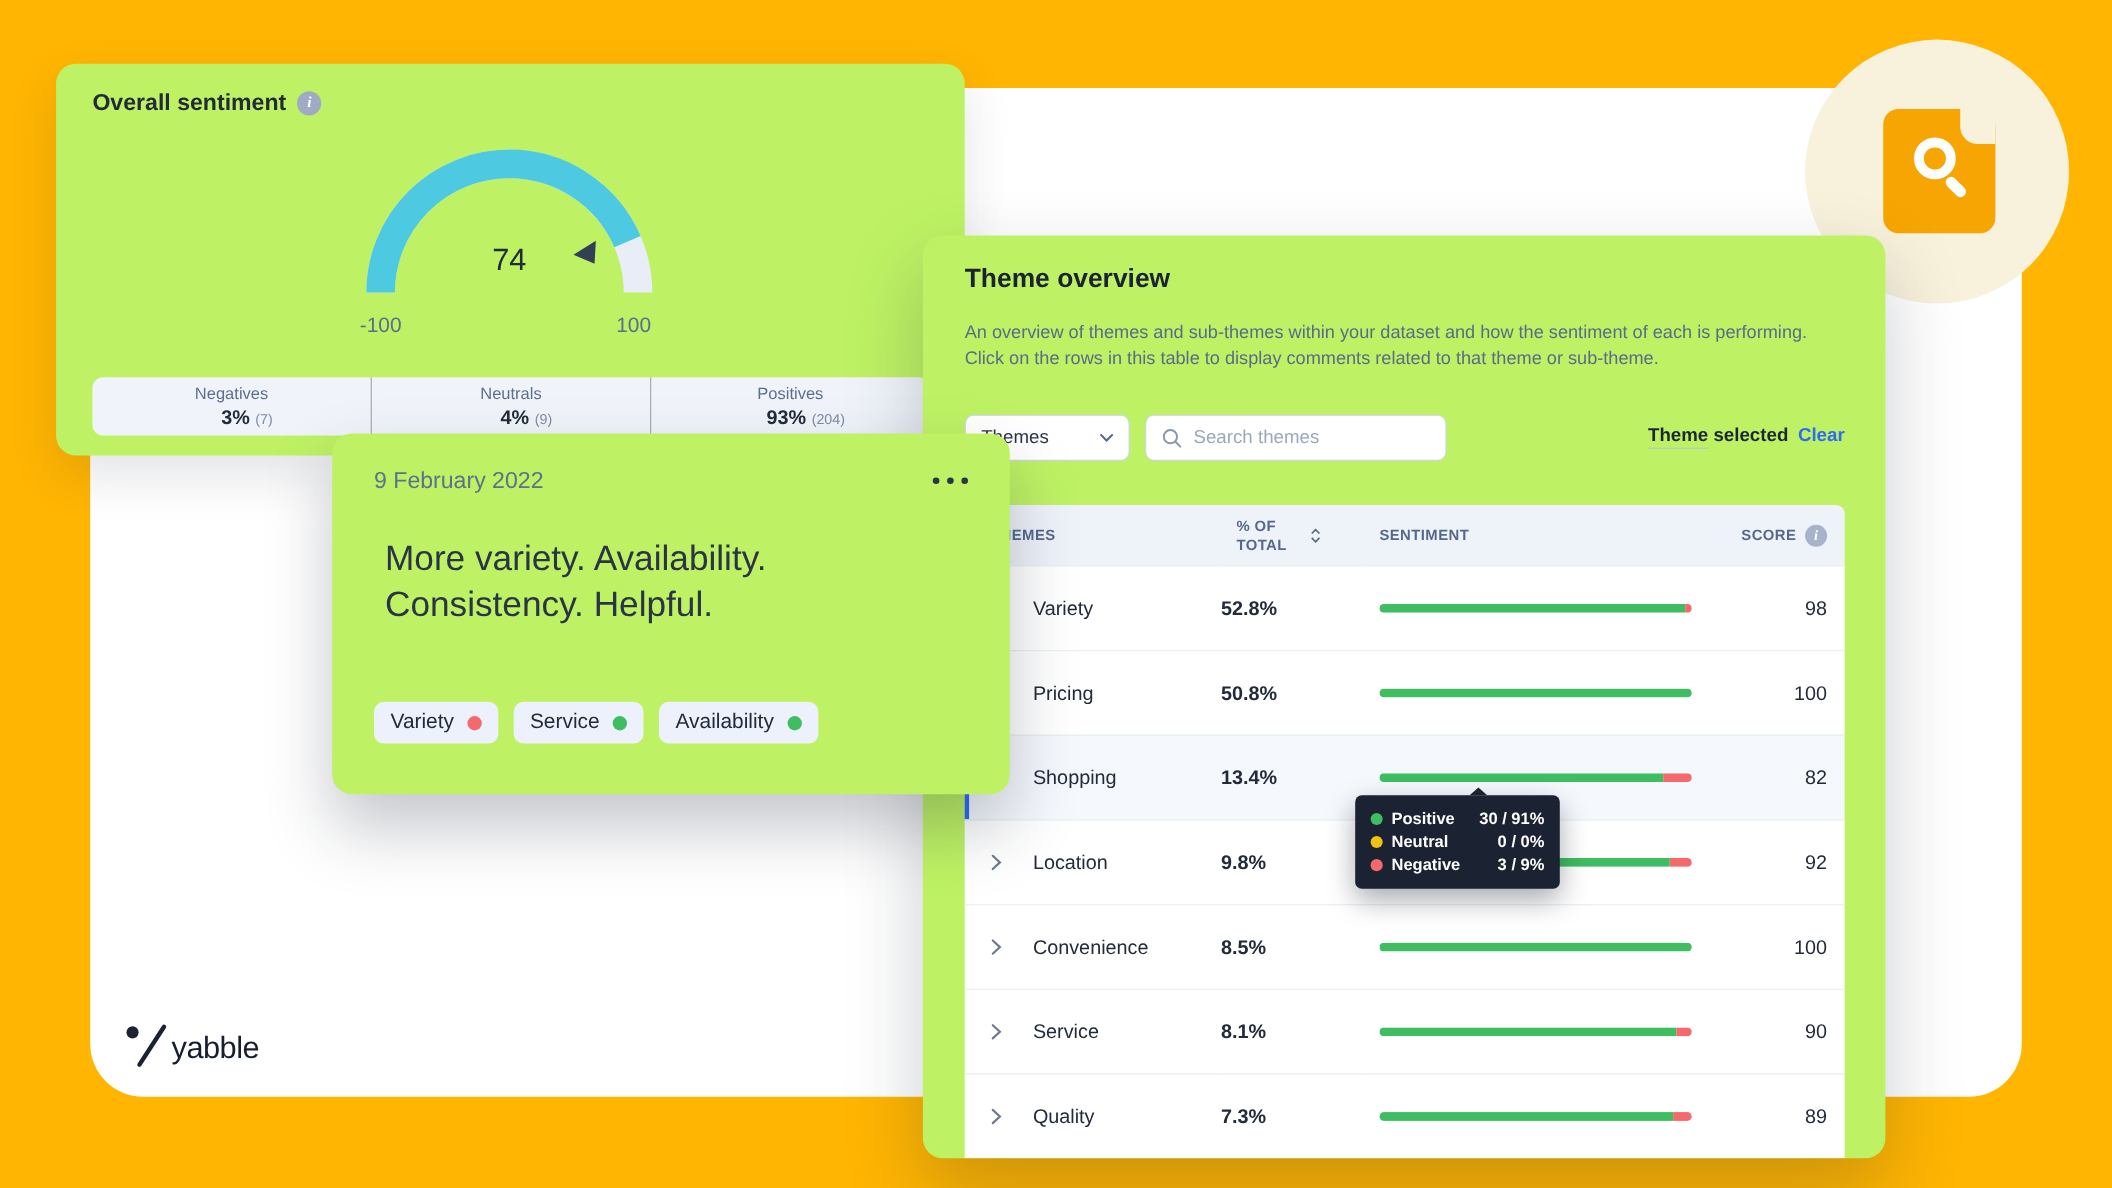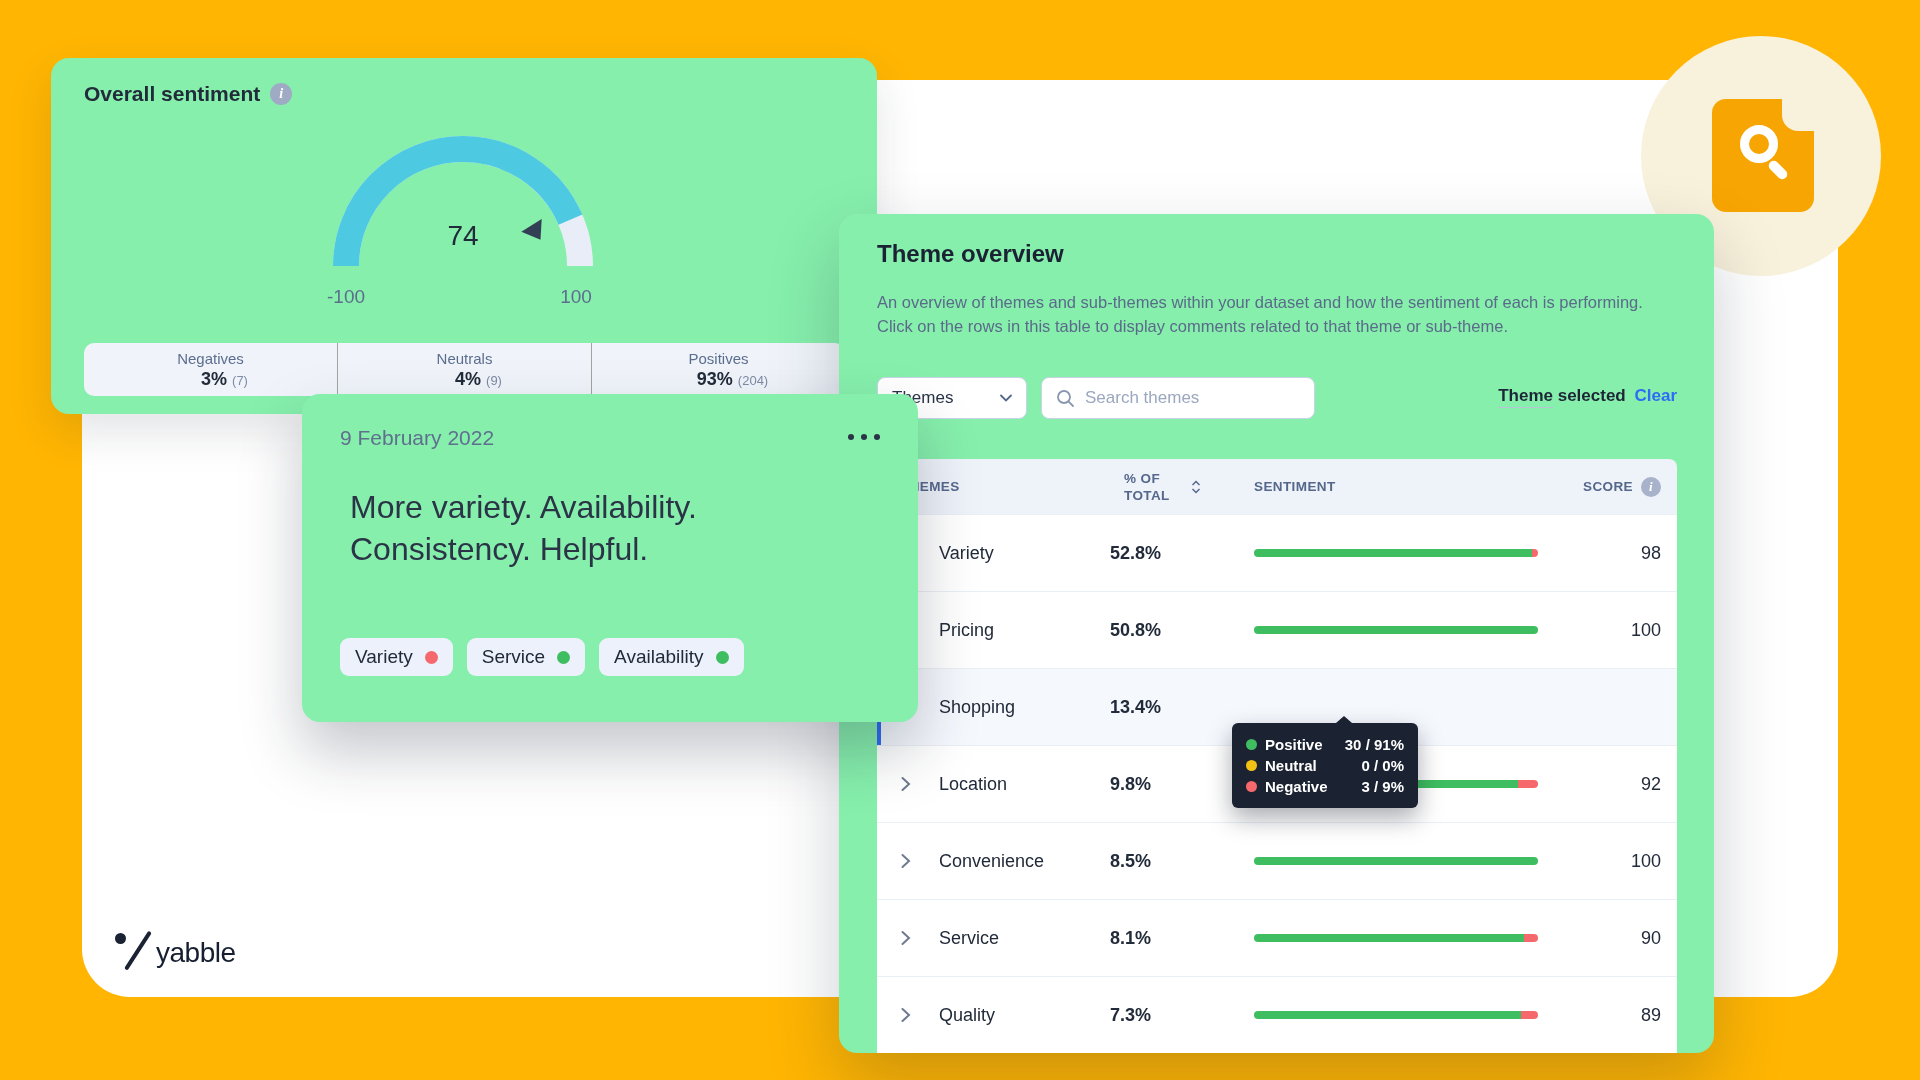--- a/index.html
+++ b/index.html
@@ -18,21 +18,21 @@
     background:#F7A502; border-radius:14px; z-index:3; }
   .doc-fold { position:absolute; right:0; top:0; width:32px; height:32px;
     background:#F8F1DB; border-bottom-left-radius:16px; }
   .doc-fold::after { content:""; position:absolute; right:0; top:0; width:18px; height:18px; background:#F8F1DB; }
   .mag { position:absolute; left:28px; top:26px; width:38px; height:38px;
     border:9px solid #ffffff; border-radius:50%; }
   .mag-handle { position:absolute; left:61px; top:60px; width:10px; height:22px;
     background:#ffffff; border-radius:5px; transform:rotate(-45deg); }
 
   
-  .card { background:#86efac; position:absolute; }
+  .card { background:#bef264; position:absolute; }
   .sent-card { left:51px; top:58px; width:826px; height:356px; border-radius:18px;
     box-shadow:0 18px 45px rgba(23,32,51,.12); z-index:3; }
   .sent-title { position:absolute; left:33px; top:24px; font-size:21px; font-weight:700;
     color:#222B3A; display:flex; align-items:center; gap:10px; }
   .info-icon { width:22px; height:22px; border-radius:50%; background:#9FABC4; color:#fff;
     font-family:"Liberation Serif", serif; font-style:italic; font-weight:700; font-size:14px;
     display:inline-flex; align-items:center; justify-content:center; }
   .gauge-svg { position:absolute; left:0; top:0; }
   .gauge-value { position:absolute; left:332px; top:162px; width:160px; text-align:center;
     font-size:28px; color:#222B3A; }
@@ -245,20 +245,27 @@
       <div class="cell-score">100</div>
     </div>
   </div>
 
   <div class="trow selected">
     <div class="cell-theme">
       
       <span class="tname">Shopping</span>
     </div>
     <div class="cell-pct">13.4%</div>
+    <div class="cell-sent">
+      <div class="sbar">
+        <div class="seg-pos" style="width: 91%;"></div>
+        <div class="seg-neg" style="width: 9%;"></div>
+      </div>
+      <div class="cell-score">82</div>
+    </div>
   </div>
 
   <div class="trow">
     <div class="cell-theme">
       <span class="row-chevron" style="visibility: visible;">
         <svg width="10" height="16" viewBox="0 0 10 16">
           <path d="M1.5 2 L8 8 L1.5 14" fill="none" stroke="#6E7A8F" stroke-width="2" stroke-linecap="round"></path>
         </svg>
       </span>
       <span class="tname">Location</span>

